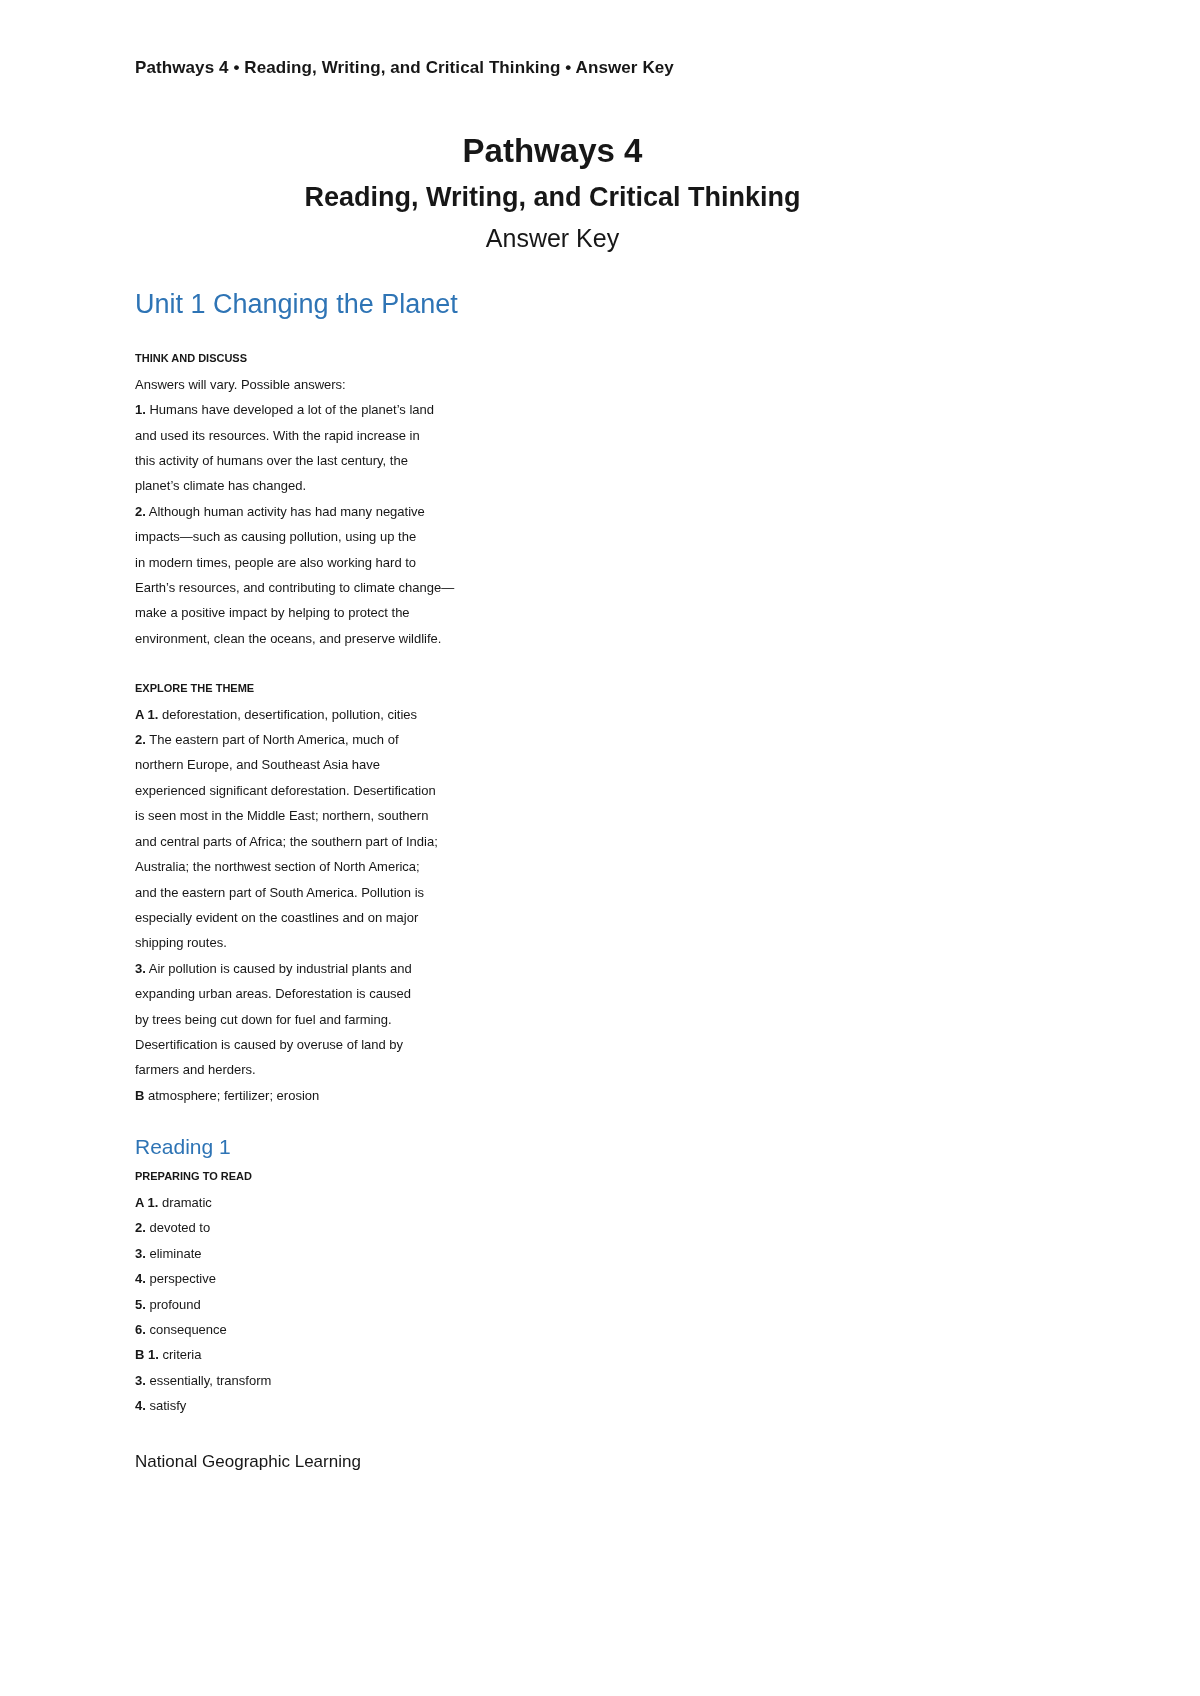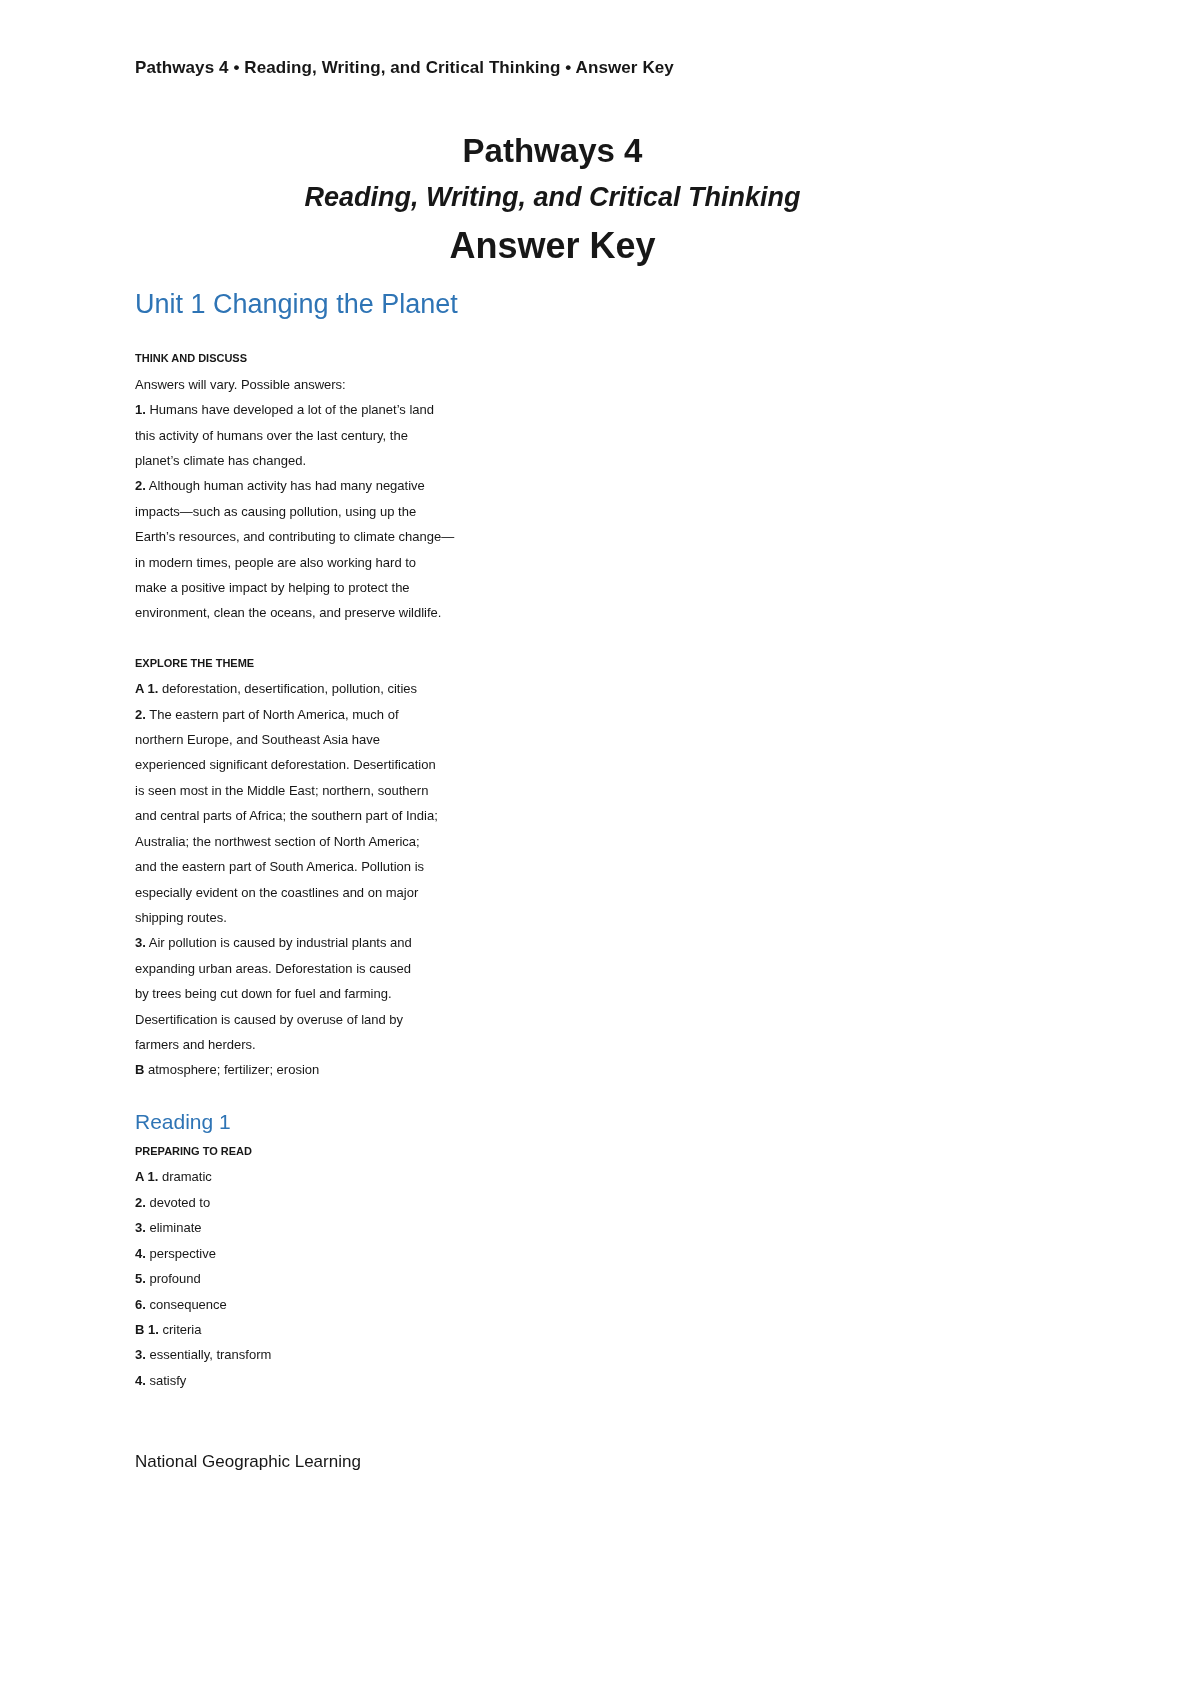--- a/index.html
+++ b/index.html
@@ -34,25 +34,24 @@
     font-weight: 700;
     line-height: 1.25;
     margin-bottom: 10px;
     text-align: center;
   }
   .title-sub {
     font-size: 27px;
     font-weight: 700;
     line-height: 1.25;
     margin-bottom: 8px;
-    font-style: italic;
   }
   .title-key {
-    font-size: 36px;
-    font-weight: 700;
+    font-size: 25px;
+    font-weight: 400;
     line-height: 1.25;
   }
   .content {
     position: absolute;
     top: 288px;
     left: 135px;
     width: 540px;
   }
   .unit-heading {
     color: var(--heading-blue, #2E74B5);
@@ -105,26 +104,27 @@
   <div class="title-sub">Reading, Writing, and Critical Thinking</div>
   <div class="title-key">Answer Key</div>
 </div>
 
 <div class="content">
     <h1 class="unit-heading">Unit 1 Changing the Planet</h1>
     <div class="block">
       <div class="block-label">THINK AND DISCUSS</div>
       <div class="line">Answers will vary. Possible answers:</div>
       <div class="line"><b>1.</b> Humans have developed a lot of the planet’s land</div>
+      <div class="line">and used its resources. With the rapid increase in</div>
       <div class="line">this activity of humans over the last century, the</div>
       <div class="line">planet’s climate has changed.</div>
       <div class="line"><b>2.</b> Although human activity has had many negative</div>
       <div class="line">impacts—such as causing pollution, using up the</div>
+      <div class="line">in modern times, people are also working hard to</div>
       <div class="line">Earth’s resources, and contributing to climate change—</div>
-      <div class="line">in modern times, people are also working hard to</div>
       <div class="line">make a positive impact by helping to protect the</div>
       <div class="line">environment, clean the oceans, and preserve wildlife.</div>
     </div>
     <div class="block">
       <div class="block-label">EXPLORE THE THEME</div>
       <div class="line"><b>A 1.</b> deforestation, desertification, pollution, cities</div>
       <div class="line"><b>2.</b> The eastern part of North America, much of</div>
       <div class="line">northern Europe, and Southeast Asia have</div>
       <div class="line">experienced significant deforestation. Desertification</div>
       <div class="line">is seen most in the Middle East; northern, southern</div>

